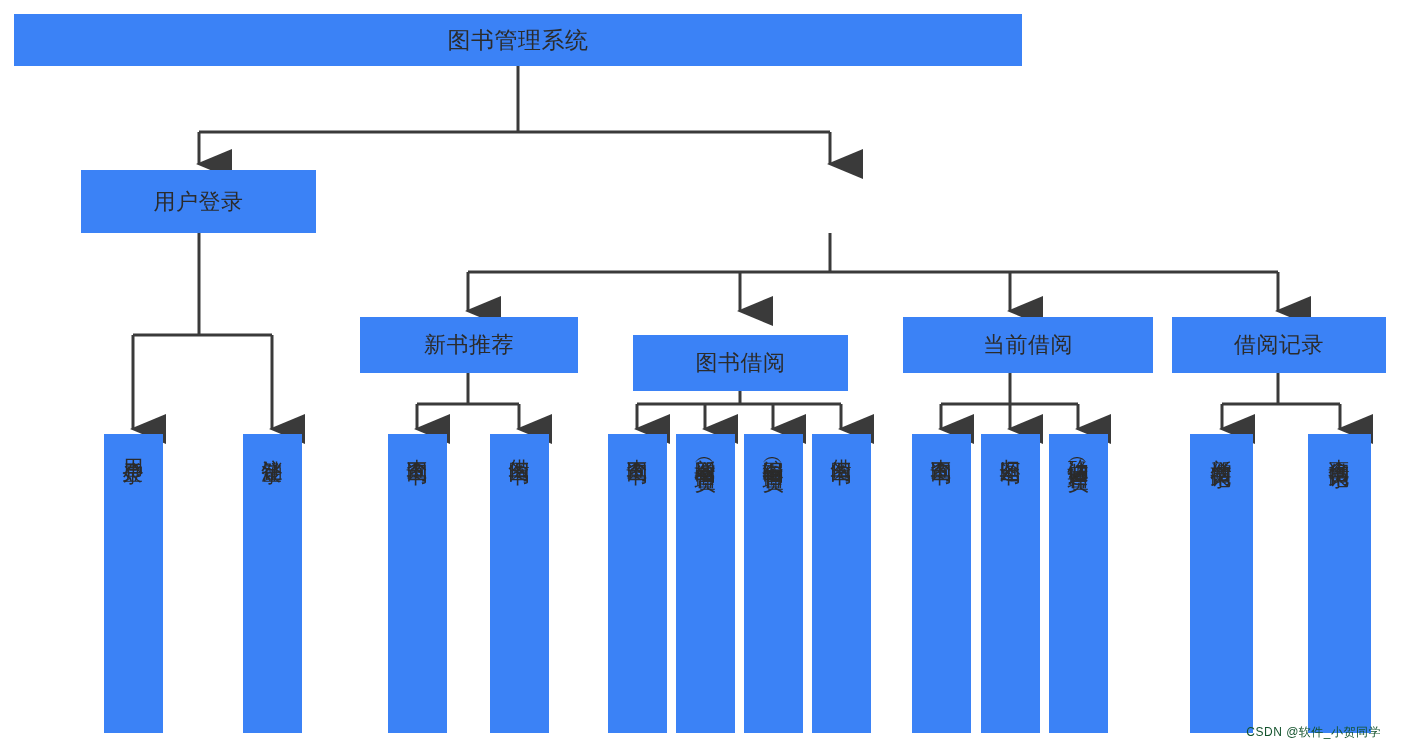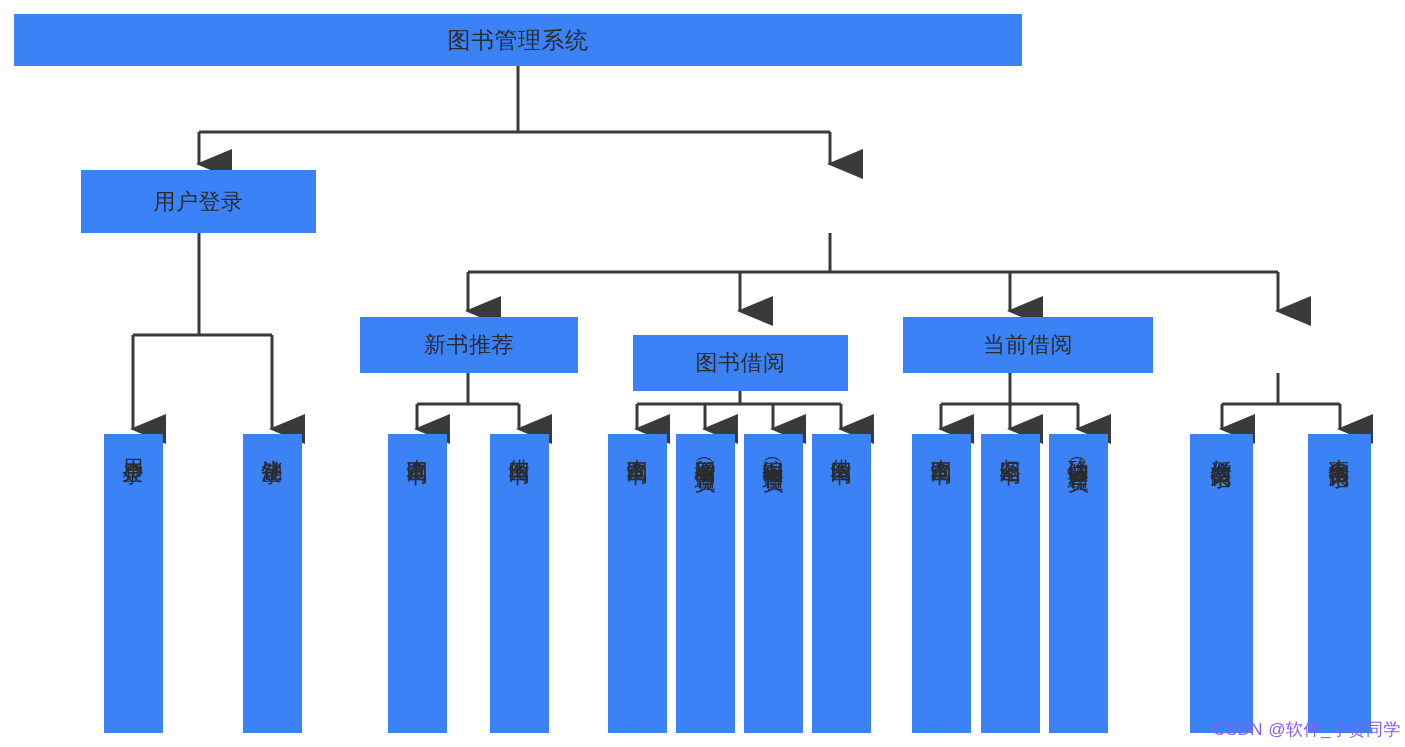--- a/index.html
+++ b/index.html
@@ -63,24 +63,24 @@
     line-height: 1;
     white-space: nowrap;
   }
   
   .node.root .node-label {
     font-size: 23px;
   }
   
   #watermark {
     position: absolute;
-    right: 4px;
+    right: 24px;
     bottom: 6px;
-    color: #8b5cf6;
-    font-size: 17px;
+    color: #14532d;
+    font-size: 12px;
     letter-spacing: 0.5px;
     white-space: nowrap;
     z-index: 3;
     pointer-events: none;
   }
 </style>
 </head>
 <body>
 
 <div id="diagram-root">
@@ -152,20 +152,23 @@
   </div>
 
   <div class="node horizontal" style="left:633px; top:335px; width:215px; height:56px;">
     <span class="node-label">图书借阅</span>
   </div>
 
   <div class="node horizontal" style="left:903px; top:317px; width:250px; height:56px;">
     <span class="node-label">当前借阅</span>
   </div>
 
+  <div class="node horizontal" style="left:1172px; top:317px; width:214px; height:56px;">
+    <span class="node-label">借阅记录</span>
+  </div>
 
   <div class="node vertical" style="left:104px; top:434px; width:59px; height:299px;">
     <span class="node-label">用户登录</span>
   </div>
 
   <div class="node vertical" style="left:243px; top:434px; width:59px; height:299px;">
     <span class="node-label">注销登录</span>
   </div>
 
   <div class="node vertical" style="left:388px; top:434px; width:59px; height:299px;">

